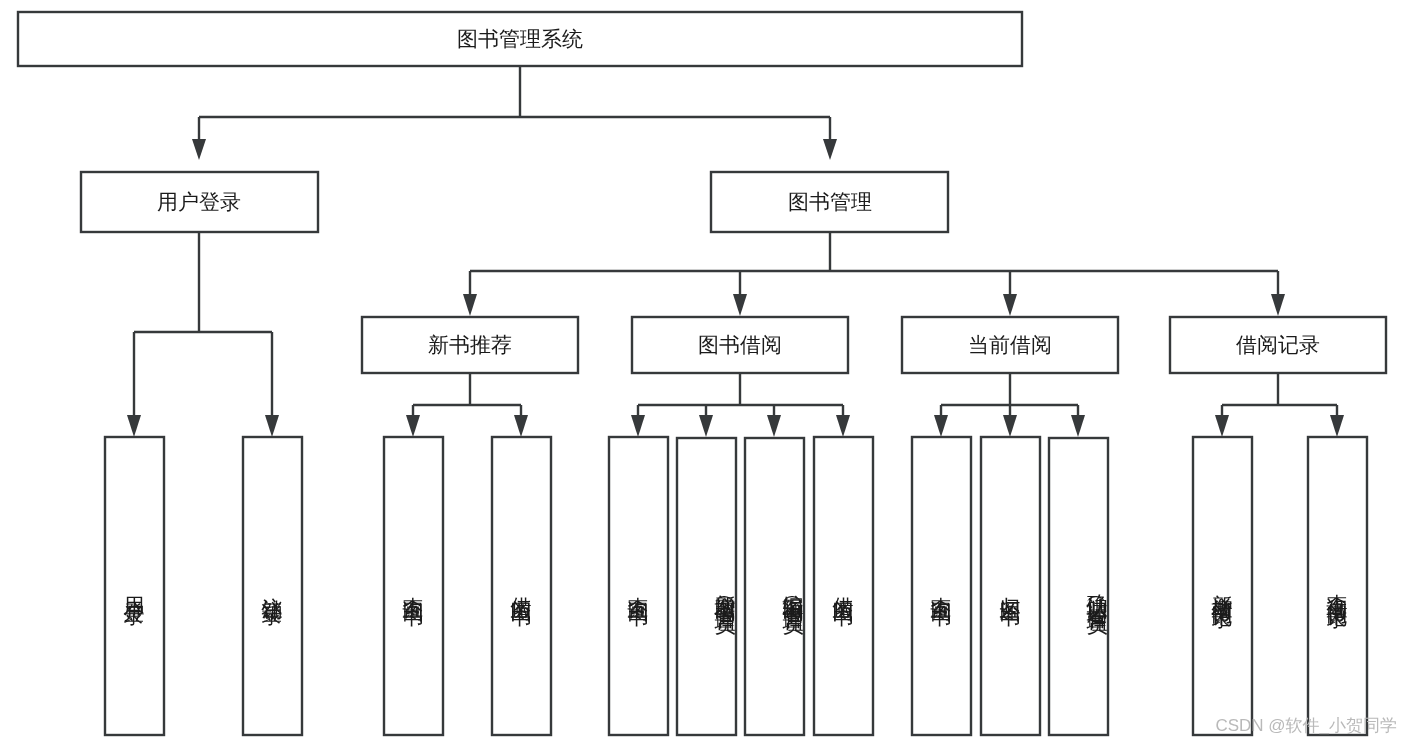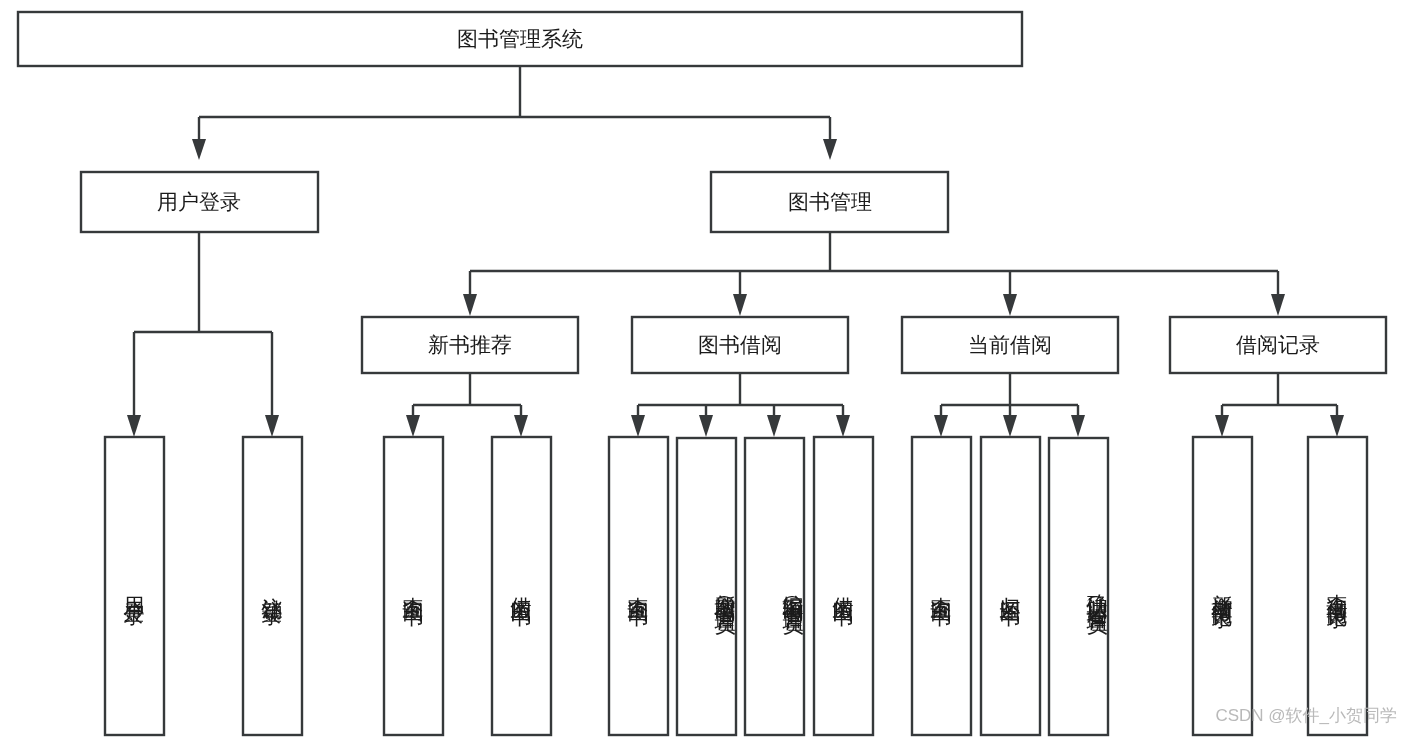--- a/index.html
+++ b/index.html
@@ -54,21 +54,21 @@
     text-orientation: upright;
     letter-spacing: 3px;
     line-height: 1;
     white-space: nowrap;
     text-align: center;
     pointer-events: none;
   }
   .watermark {
     position: absolute;
     right: 8px;
-    bottom: 16px;
+    bottom: 6px;
     font-family: "Liberation Sans", "DejaVu Sans", sans-serif;
     font-size: 17px;
     color: #b9b9b9;
     white-space: nowrap;
     pointer-events: none;
   }
 </style>
 </head>
 <body>
 

